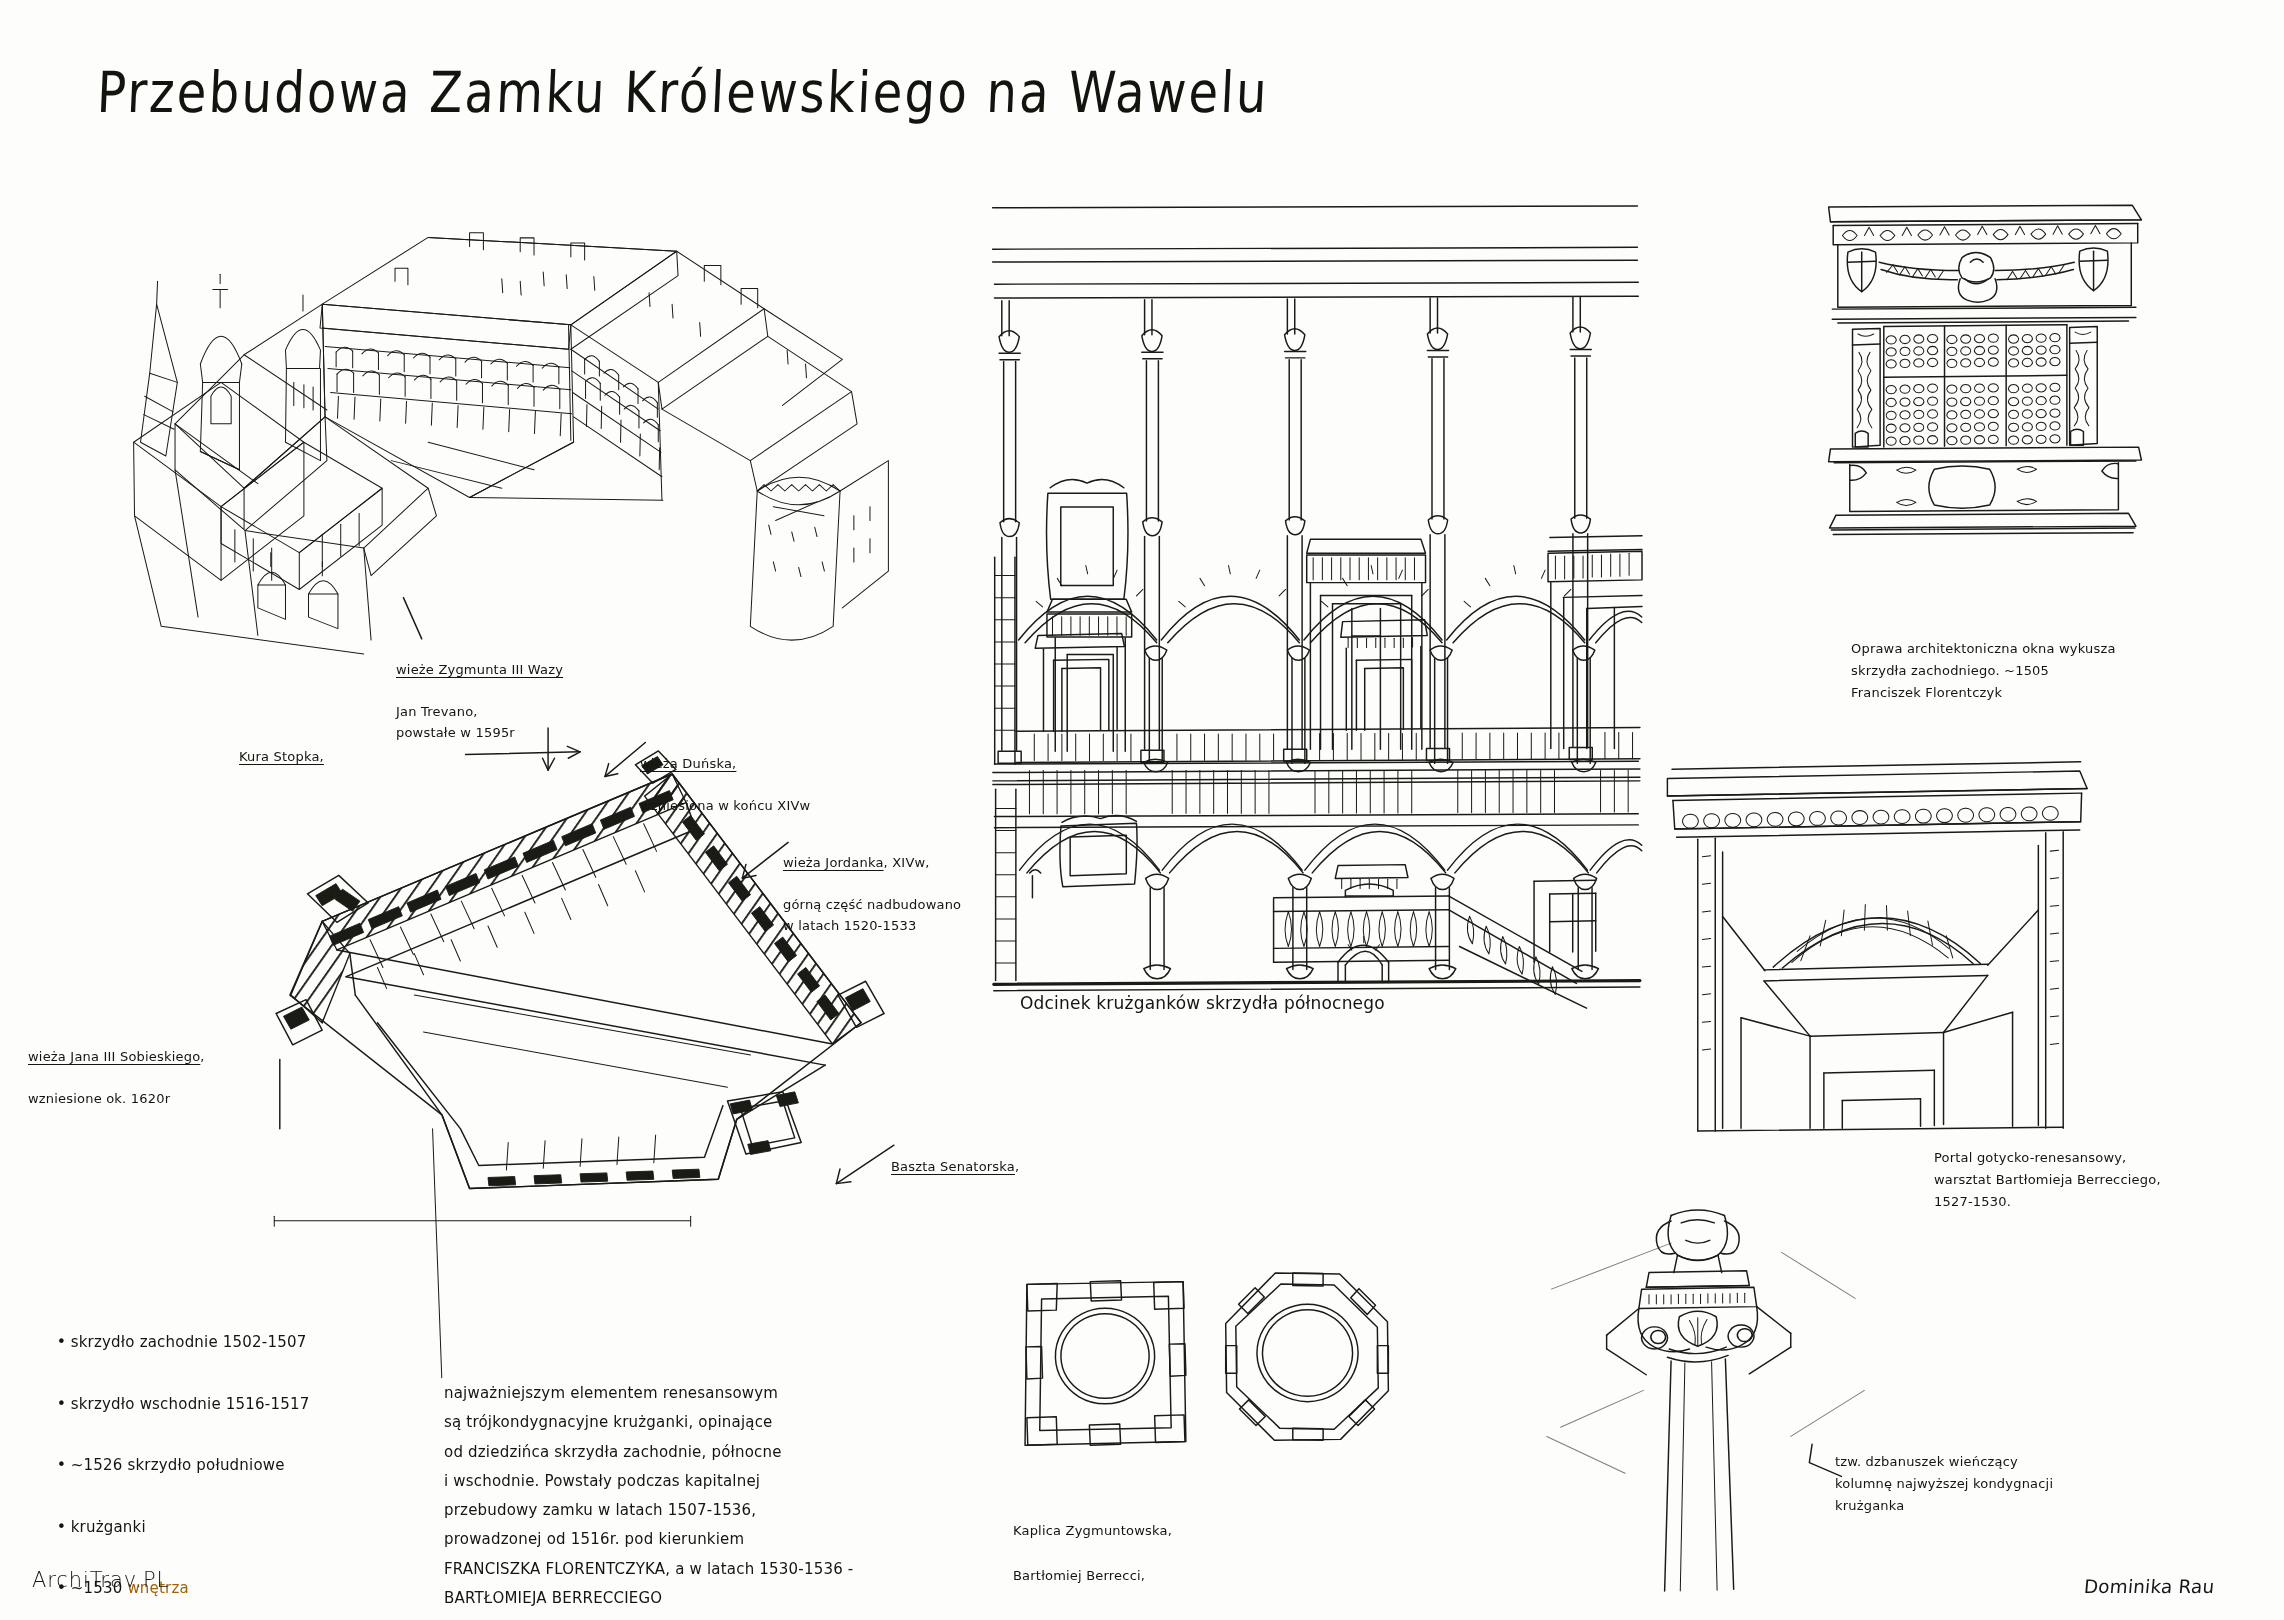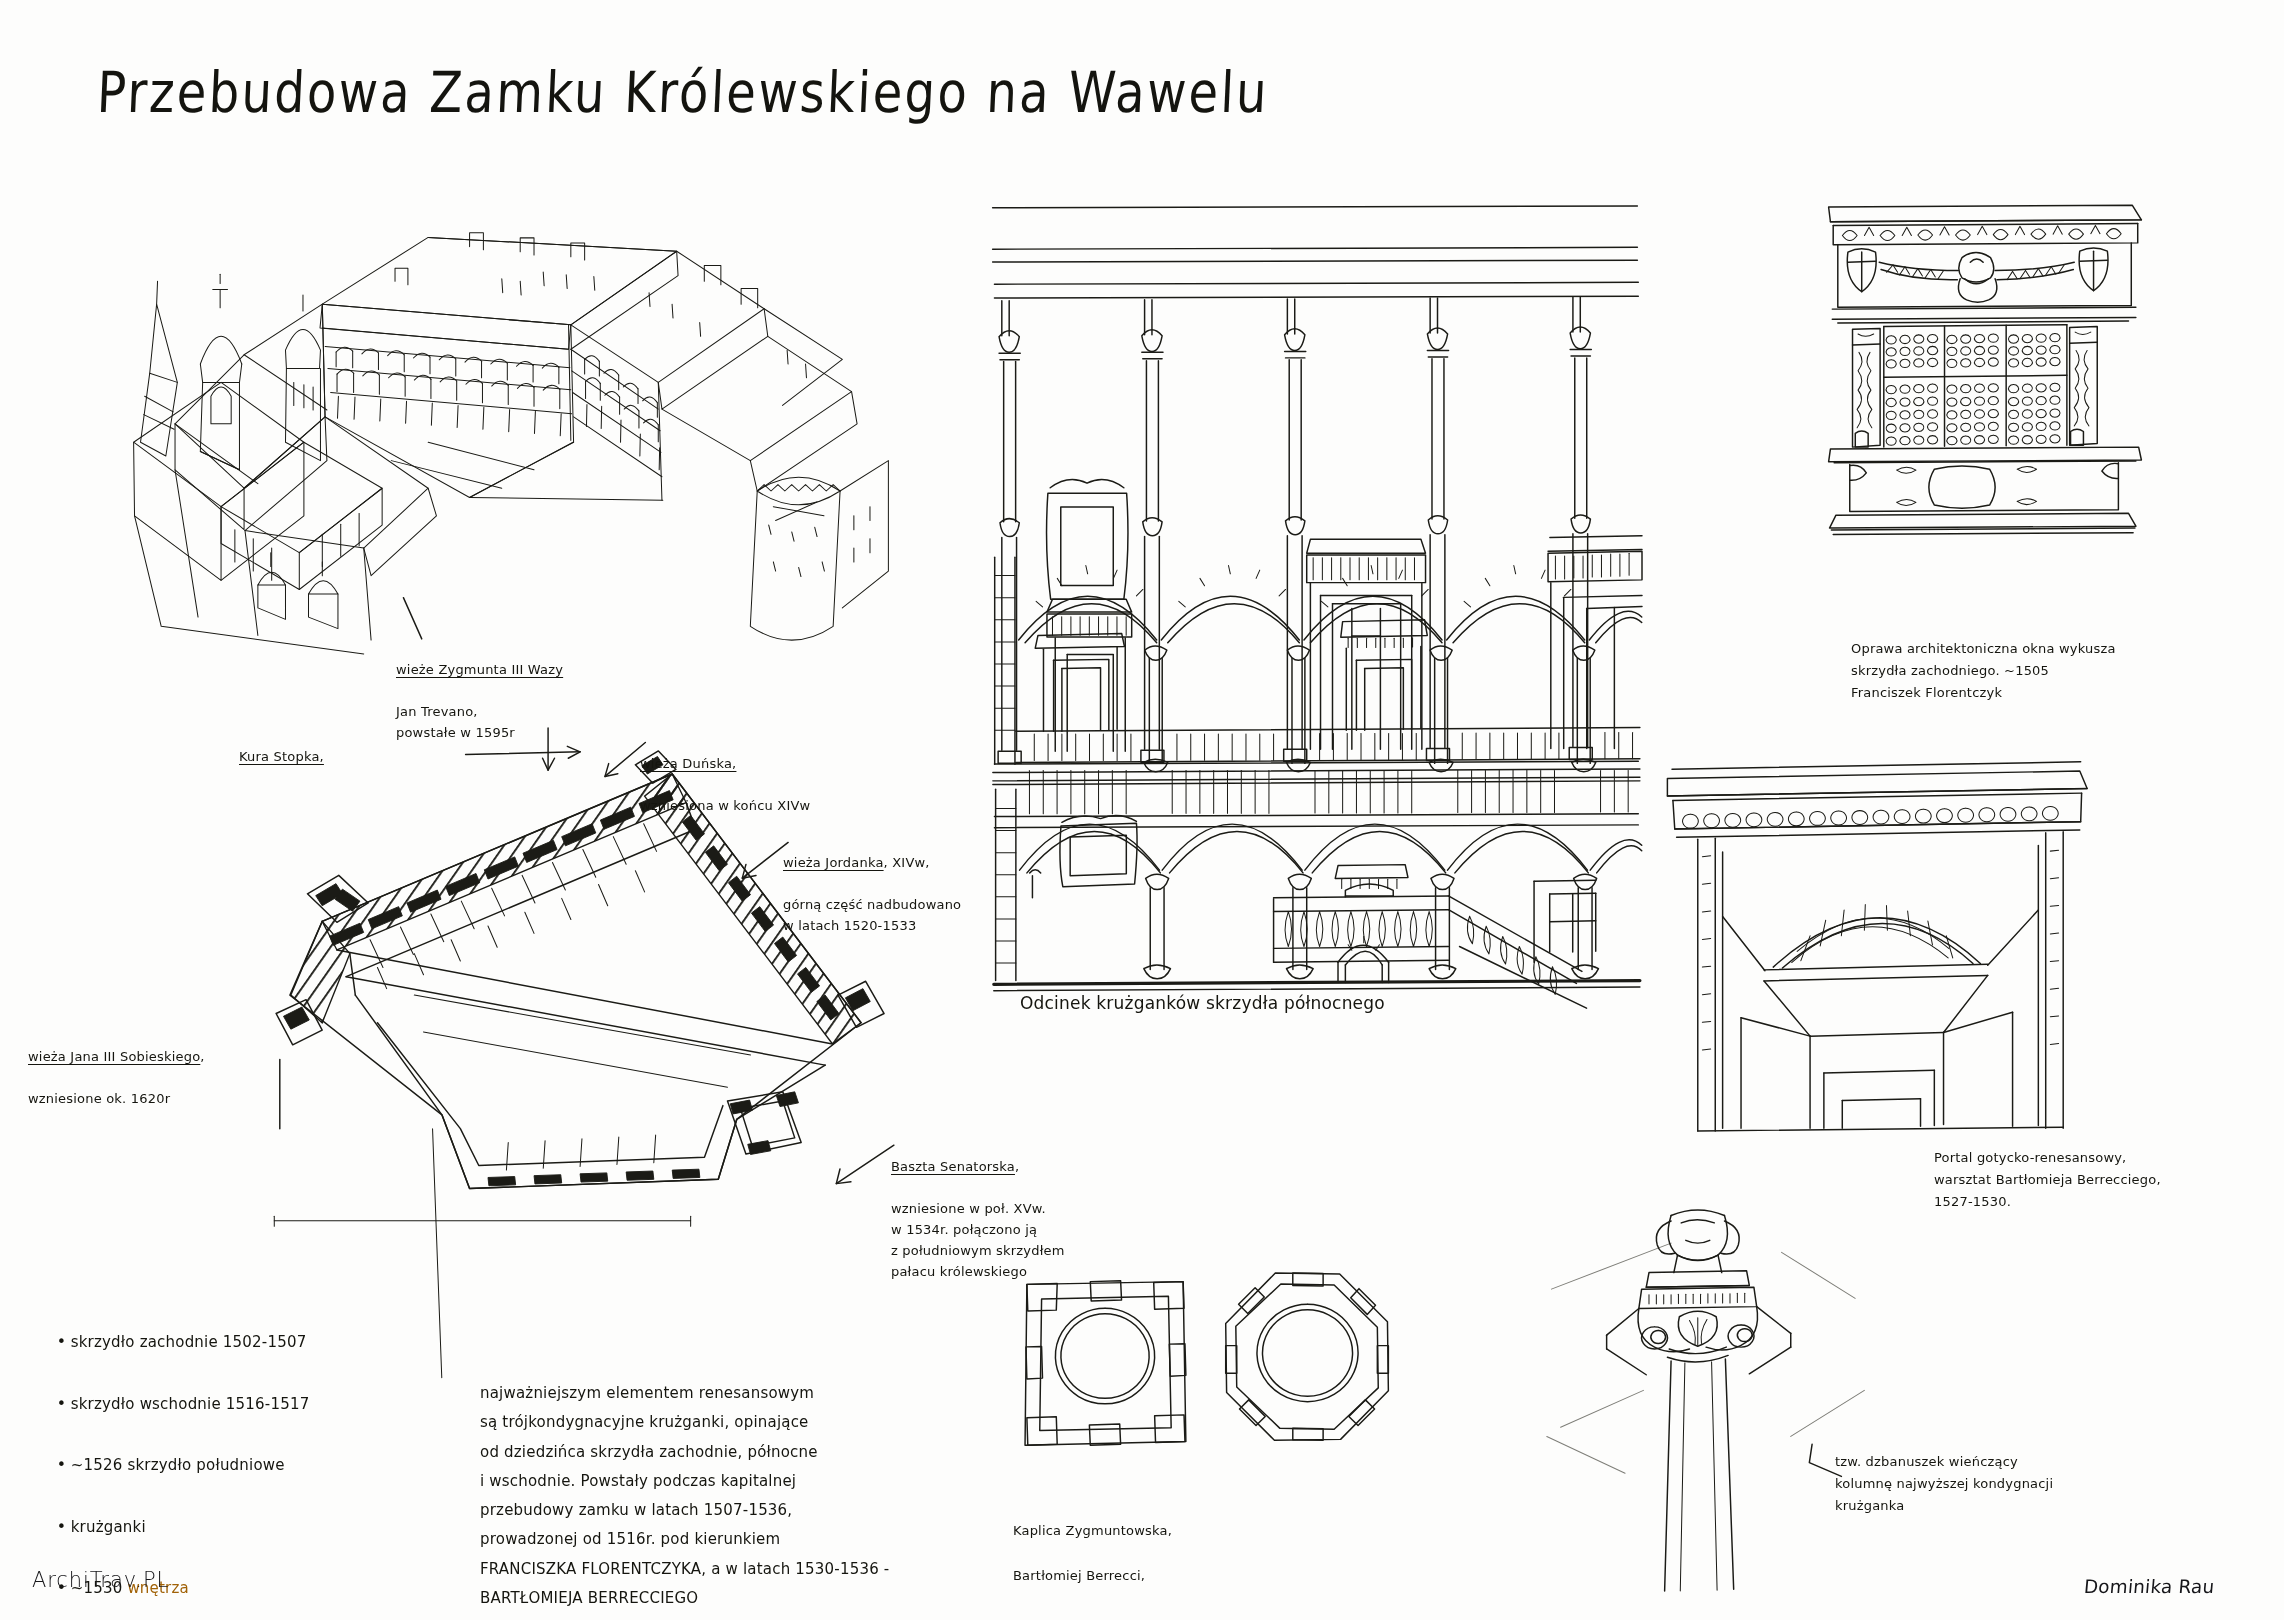--- a/index.html
+++ b/index.html
@@ -502,24 +502,20 @@
 <div class="sketch" style="left:276px;top:1055px;width:74px;height:83px;">
   <svg width="74" height="83" viewBox="0 0 160 180">
       <g class="ln w2">
         <path d="M8 10 L8 160"></path>
       </g>
     </svg>
 </div>
 
 <div class="abs hand ann" style="left:891px;top:1135px;width:350px;">
   <div><span class="hd">Baszta Senatorska</span><span>,</span></div>
-  <div>wzniesione w poł. XVw.
-w 1534r. połączono ją
-z południowym skrzydłem
-pałacu królewskiego</div>
 </div>
 <div class="sketch" style="left:824px;top:1137px;width:74px;height:64px;">
   <svg width="74" height="64" viewBox="0 0 160 140">
       <g class="ln w2">
     <path d="M152 18 L26 102"></path>
         <path d="M26 102 L58 98 M26 102 L34 70"></path>
   </g>
     </svg>
 </div>
 
@@ -527,21 +523,21 @@
   <ul class="bullets">
     <li><span>skrzydło zachodnie 1502-1507</span></li>
     <li><span>skrzydło wschodnie 1516-1517</span></li>
     <li><span>~1526 skrzydło południowe</span></li>
     <li><span>krużganki</span></li>
     <li><span>~1530 </span><span class="faint">wnętrza</span></li>
   </ul>
   
 </div>
 
-<div class="abs hand para" style="left:444px;top:1379px;width:460px;margin-left:36px;">najważniejszym elementem renesansowym
+<div class="abs hand para" style="left:444px;top:1379px;width:460px;">najważniejszym elementem renesansowym
 są trójkondygnacyjne krużganki, opinające
 od dziedzińca skrzydła zachodnie, północne
 i wschodnie. Powstały podczas kapitalnej
 przebudowy zamku w latach 1507-1536,
 prowadzonej od 1516r. pod kierunkiem
 FRANCISZKA FLORENTCZYKA, a w latach 1530-1536 -
 BARTŁOMIEJA BERRECCIEGO</div>
 <div class="sketch" style="left:414px;top:1101px;width:74px;height:286px;">
   <svg width="74" height="286" viewBox="0 0 160 620">
       <g class="ln w1">

